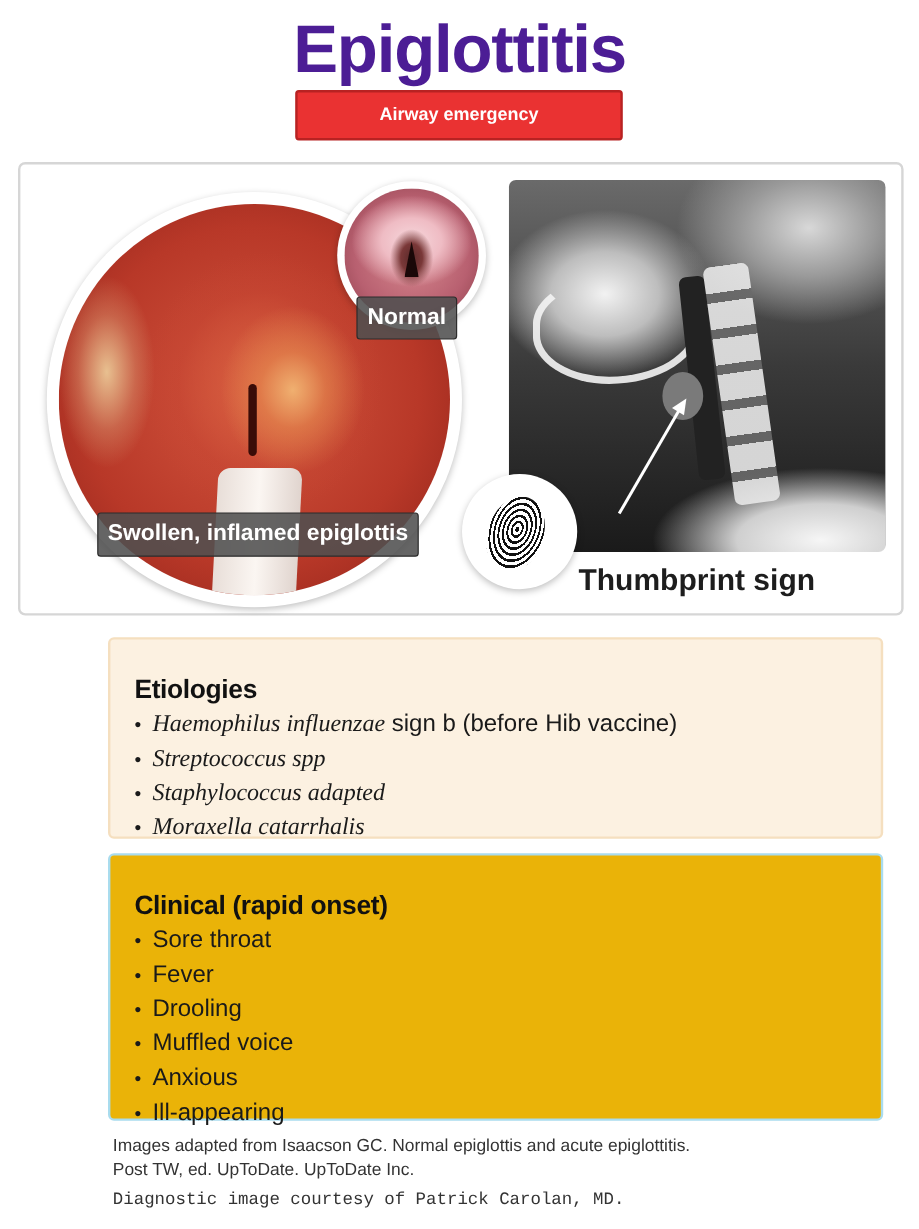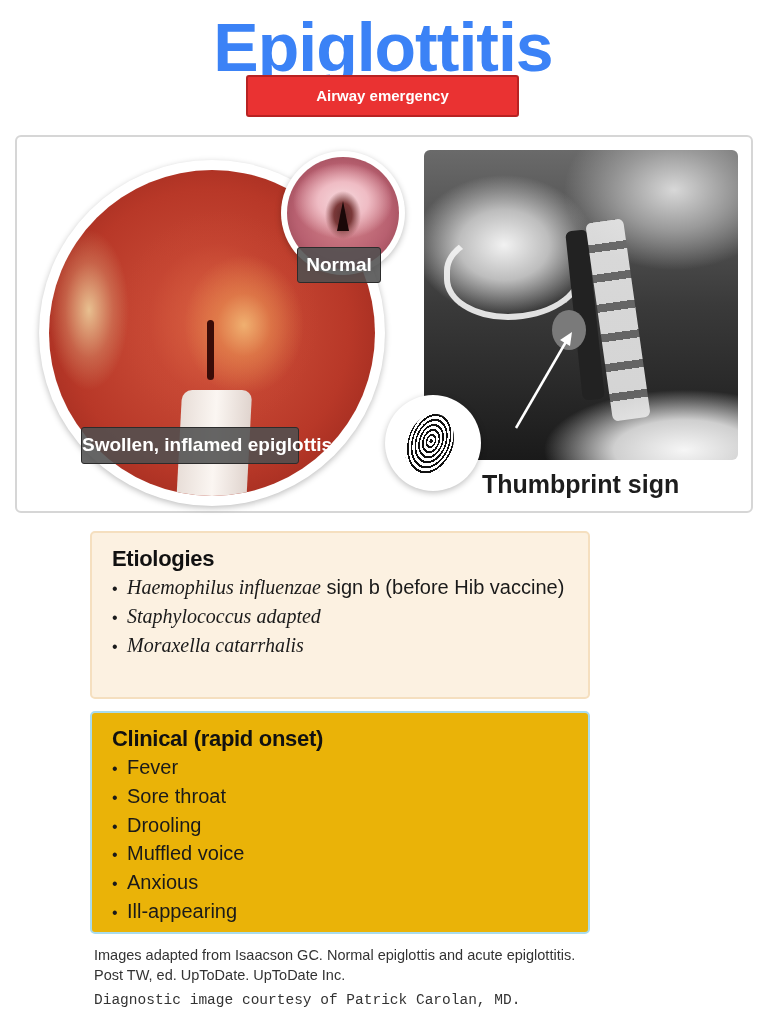--- a/index.html
+++ b/index.html
@@ -1,21 +1,21 @@
 <!DOCTYPE html>
 <html><head>
   <meta charset="utf-8">
   <style>
     * { box-sizing: border-box; margin: 0; padding: 0; }
     html, body { width: 766px; height: 1024px; background: #ffffff; overflow: hidden; }
     body { font-family: "Liberation Sans", "DejaVu Sans", sans-serif; color: #1b1b1b; position: relative; }
 
     .title {
       position: absolute; left: 0; top: 8px; width: 766px; text-align: center;
-      font-size: 68px; font-weight: bold; color: #3b82f6; letter-spacing: -1px;
+      font-size: 56px; font-weight: bold; color: #4c1d95; letter-spacing: -1px;
     }
     .badge {
       position: absolute; left: 246px; top: 75px; width: 273px; height: 42px;
       background: #ea3232; border: 2px solid #b82222; border-radius: 3px;
       color: #ffffff; font-weight: bold; font-size: 15px; text-align: center; line-height: 38px;
     }
 
     .figure-panel {
       position: absolute; left: 15px; top: 135px; width: 738px; height: 378px;
       border: 2px solid #d6d6d6; border-radius: 6px; background: #ffffff;
@@ -58,21 +58,21 @@
     .circle-small .glottis {
       position: absolute; left: 50px; top: 44px; width: 12px; height: 30px; background: #1a0808;
       clip-path: polygon(50% 0, 100% 100%, 0 100%);
     }
 
     .label-box {
       position: absolute; background: rgba(80,80,80,0.88); border: 1.5px solid #2c2c2c; border-radius: 3px;
       color: #ffffff; font-weight: bold; text-align: center; white-space: nowrap;
     }
     .label-normal { left: 280px; top: 110px; width: 84px; height: 36px; font-size: 19px; line-height: 33px; }
-    .label-swollen { left: 64px; top: 290px; width: 218px; height: 37px; font-size: 19px; line-height: 34px; }
+    .label-swollen { left: 64px; top: 290px; width: 268px; height: 37px; font-size: 19px; line-height: 34px; }
 
     
     .xray {
       position: absolute; left: 407px; top: 13px; width: 314px; height: 310px; border-radius: 6px; overflow: hidden;
       background:
         radial-gradient(ellipse 90px 70px at 80px 95px, #f2f2f2 0%, #bdbdbd 50%, rgba(0,0,0,0) 100%),
         radial-gradient(ellipse 110px 80px at 250px 40px, #d8d8d8 0%, #9a9a9a 50%, rgba(0,0,0,0) 100%),
         radial-gradient(ellipse 140px 60px at 260px 300px, #f6f6f6 0%, #cfcfcf 50%, rgba(0,0,0,0) 100%),
         linear-gradient(180deg, #6a6a6a 0%, #3a3a3a 50%, #1a1a1a 100%);
     }
@@ -104,21 +104,21 @@
       transform: rotate(20deg);
       background: repeating-radial-gradient(ellipse at 50% 45%, #111 0px, #111 1.5px, #ffffff 1.5px, #ffffff 3.5px);
     }
 
     .thumb-caption {
       position: absolute; left: 465px; top: 333px; width: 200px; font-size: 25px; font-weight: bold; color: #1d1d1d;
     }
 
     
     .info-box {
-      position: absolute; left: 90px; width: 500px; border-radius: 5px; padding: 13px 20px;
+      position: absolute; left: 90px; width: 646px; border-radius: 5px; padding: 29px 20px;
     }
     .etiologies { top: 531px; height: 168px; background: #fcf1e1; border: 2px solid #f5dfbf; }
     .clinical { top: 711px; height: 223px; background: #eab308; border: 2px solid #a9dcee; }
     .box-heading { font-size: 22px; font-weight: bold; color: #111; margin-bottom: 2px; letter-spacing: -0.3px; }
     .box-list { list-style: none; }
     .box-list li { font-size: 20px; line-height: 26.8px; color: #1a1a1a; }
     .box-list li .dot { display: inline-block; width: 15px; font-size: 16px; }
     .box-list li i { font-style: italic; font-family: Liberation Serif, serif; }
 
     .footnote {
@@ -162,30 +162,31 @@
   <div class="circle-finger">
     <div class="print"></div>
   </div>
   <div class="thumb-caption">Thumbprint sign</div>
 </div>
 
 <div class="info-box etiologies">
   <div class="box-heading">Etiologies</div>
   <ul class="box-list">
     <li><span class="dot">•</span><i>Haemophilus influenzae</i><span> sign b (before Hib vaccine)</span></li>
+    <li><span class="dot">•</span><i>Streptococcus spp</i></li>
     <li><span class="dot">•</span><i>Staphylococcus adapted</i></li>
     <li><span class="dot">•</span><i>Moraxella catarrhalis</i></li>
   </ul>
 </div>
 
 <div class="info-box clinical">
   <div class="box-heading">Clinical (rapid onset)</div>
   <ul class="box-list">
+    <li><span class="dot">•</span><span>Sore throat</span></li>
     <li><span class="dot">•</span><span>Fever</span></li>
-    <li><span class="dot">•</span><span>Sore throat</span></li>
     <li><span class="dot">•</span><span>Drooling</span></li>
     <li><span class="dot">•</span><span>Muffled voice</span></li>
     <li><span class="dot">•</span><span>Anxious</span></li>
     <li><span class="dot">•</span><span>Ill-appearing</span></li>
   </ul>
 </div>
 
 <div class="footnote fn1">
   <div>Images adapted from Isaacson GC. Normal epiglottis and acute epiglottitis.</div>
   <div>Post TW, ed. UpToDate. UpToDate Inc.</div>

